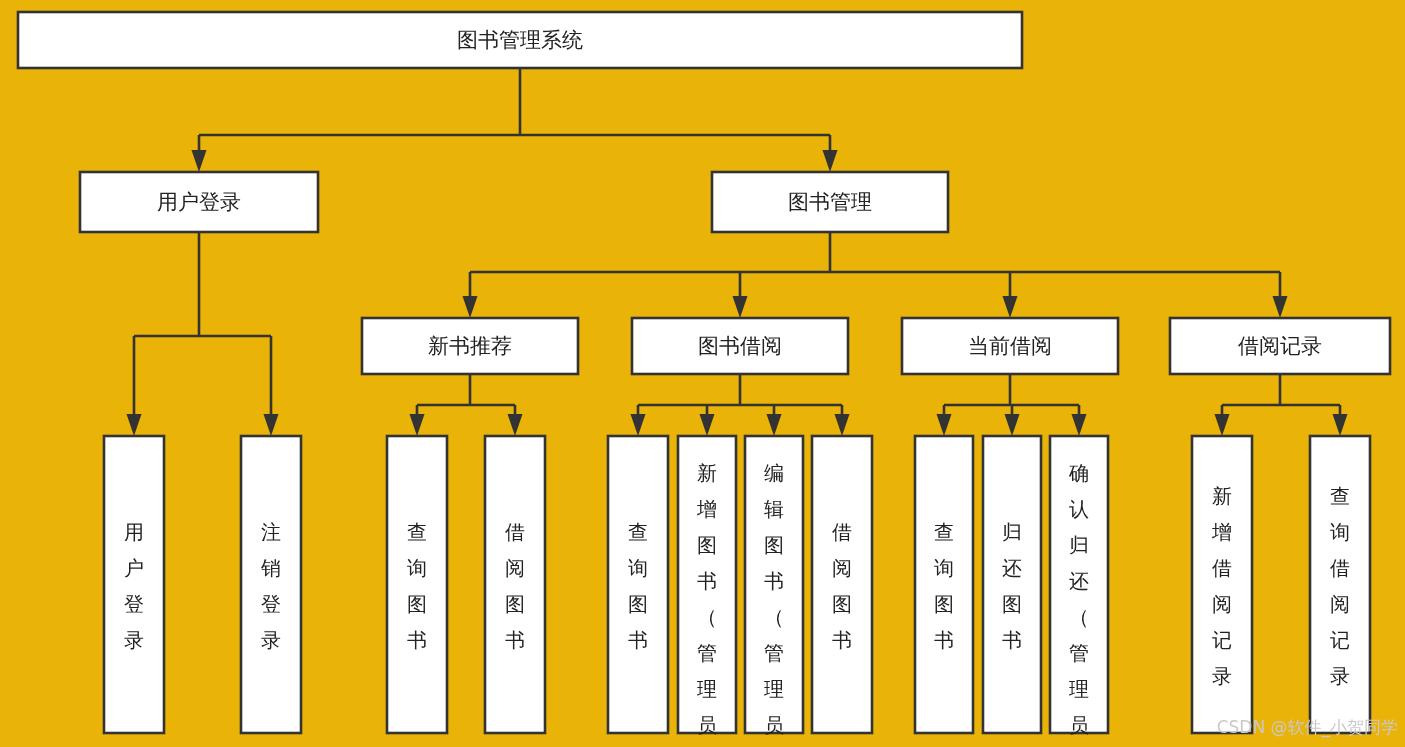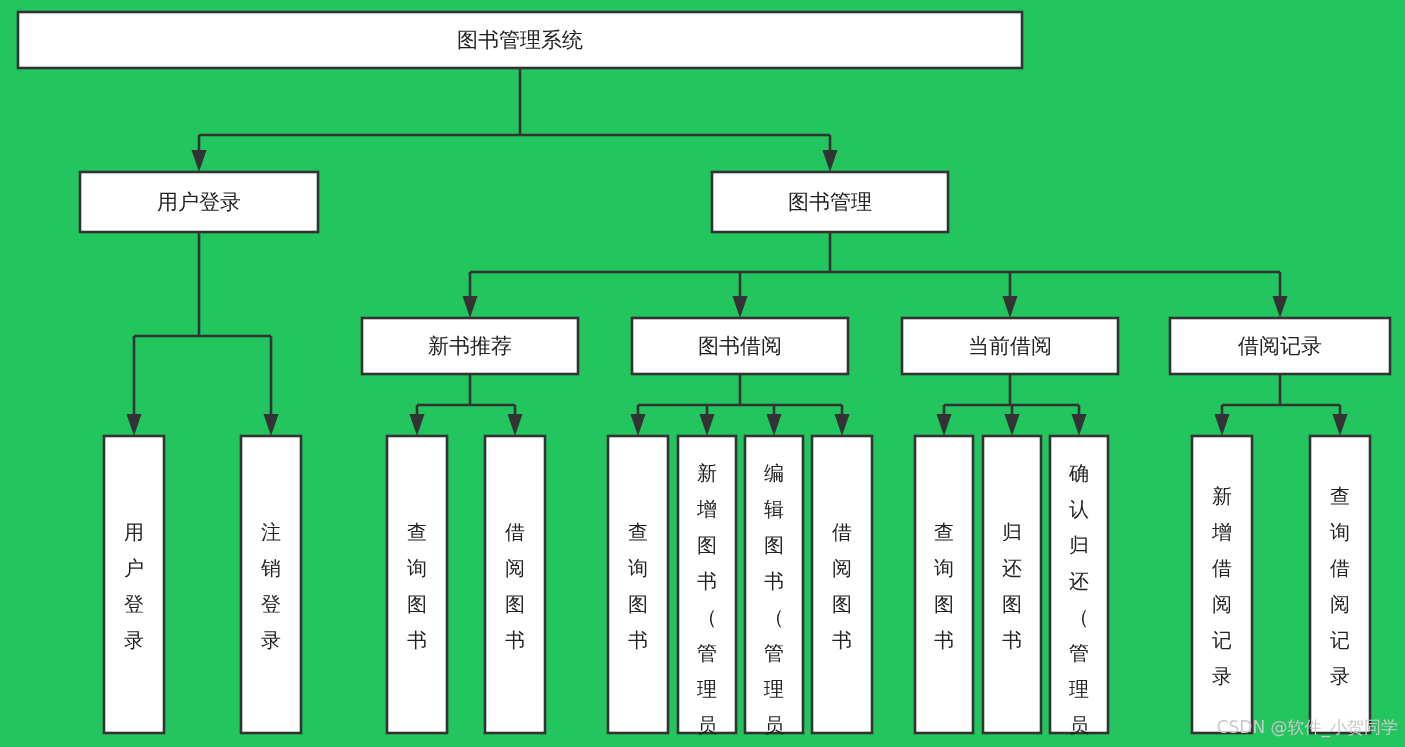--- a/index.html
+++ b/index.html
@@ -11,21 +11,21 @@
   body {
     width: 1405px;
     height: 747px;
     overflow: hidden;
     font-family: "DejaVu Sans", "Liberation Sans", sans-serif;
   }
   #diagram-root {
     position: relative;
     width: 1405px;
     height: 747px;
-    background: #22c55e;
+    background: #eab308;
     text-align: right;
   }
   #diagram-svg {
     position: absolute;
     left: 0;
     top: 0;
     width: 1405px;
     height: 747px;
     display: block;
   }

